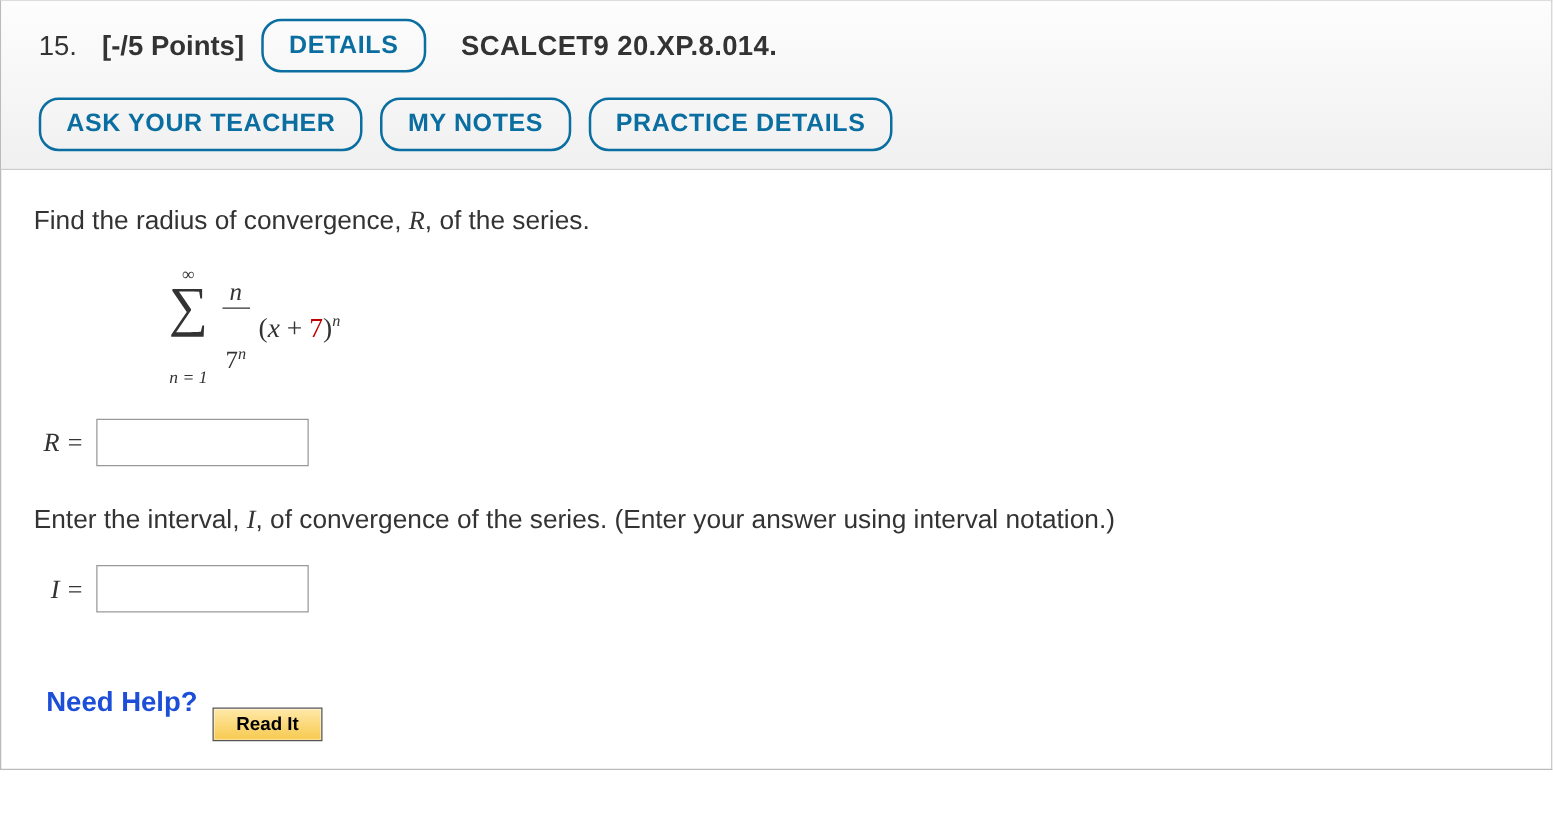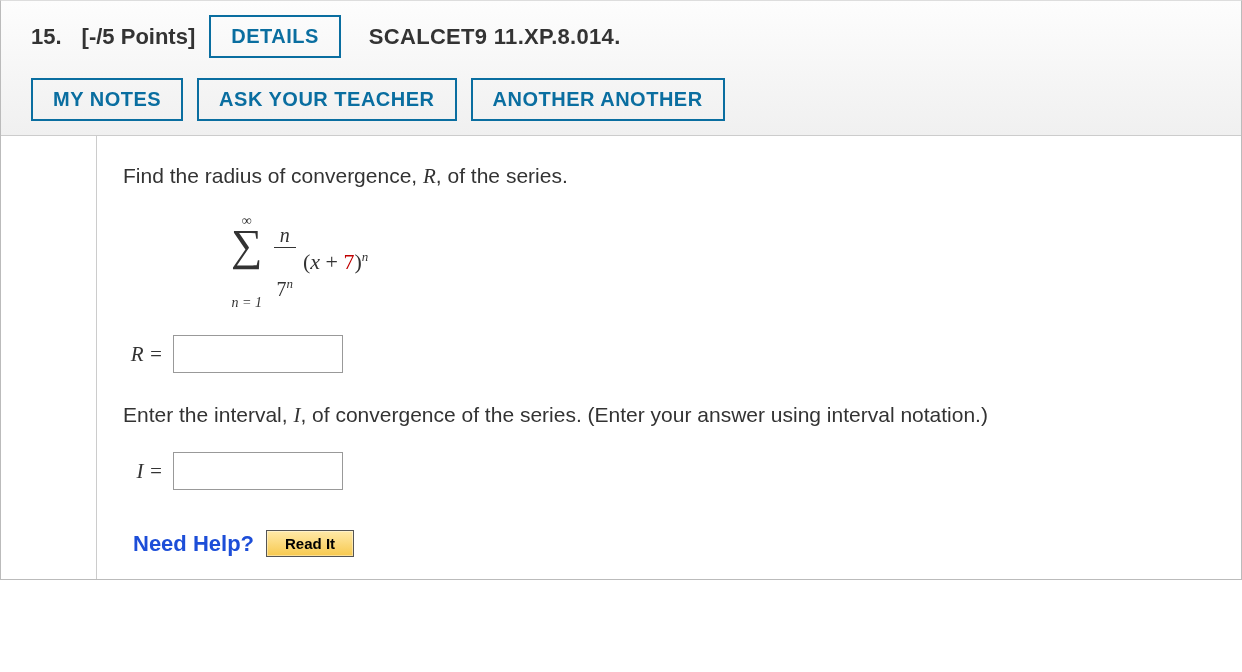--- a/index.html
+++ b/index.html
@@ -15,37 +15,38 @@
     border: 1px solid #bbb;
     border-top: 1px solid #ddd;
   }
   .header-bar {
     background: linear-gradient(to bottom, #fdfdfd, #f0f0f0);
     border-bottom: 1px solid #ccc;
     padding: 14px 26px 14px 30px;
   }
   .row1, .row2 { display: flex; align-items: center; gap: 14px; }
   .row1 { margin-bottom: 20px; }
-  .qnum { font-weight: bold; font-size: 22px; }
+  .qnum { font-weight: normal; font-size: 22px; }
   .points { font-weight: bold; font-size: 22px; margin-left: 6px; }
   .src { font-weight: bold; font-size: 22px; margin-left: 14px; letter-spacing: 0.3px; }
   .btn {
     border: 2.5px solid #0a6ea0;
     color: #0a6ea0;
     font-weight: 600;
     font-size: 20px;
     letter-spacing: 0.5px;
     padding: 8px 20px;
-    border-radius: 0;
+    border-radius: 16px;
     background: transparent;
     cursor: pointer;
     font-family: inherit;
   }
   .content {
     display: flex;
+    flex-direction: column;
   }
   .gutter {
     width: 96px;
     border-right: 1px solid #ccc;
     flex-shrink: 0;
   }
   .main {
     padding: 22px 26px 22px 26px;
     flex: 1;
   }
@@ -92,38 +93,39 @@
   }
   .readit {
     background: linear-gradient(to bottom, #ffe9a8, #f7c94f);
     border: 1px solid #555;
     padding: 4px 18px;
     font-size: 15px;
     font-weight: bold;
     cursor: pointer;
     font-family: Arial, sans-serif;
     box-shadow: inset 0 0 0 1px rgba(255,255,255,0.4);
+    margin-top: 36px;
   }
 </style>
 </head>
 <body>
 
 <div class="container">
 
   <div class="header-bar">
     <div class="row1">
       <span class="qnum">15.</span>
       <span class="points">[-/5 Points]</span>
       <button class="btn">DETAILS</button>
-      <span class="src">SCALCET9 11.XP.8.014.</span>
+      <span class="src">SCALCET9 20.XP.8.014.</span>
     </div>
     <div class="row2">
+      <button class="btn">ASK YOUR TEACHER</button>
       <button class="btn">MY NOTES</button>
-      <button class="btn">ASK YOUR TEACHER</button>
-      <button class="btn">ANOTHER ANOTHER</button>
+      <button class="btn">PRACTICE DETAILS</button>
     </div>
   </div>
 
   <div class="content">
     <div class="gutter"></div>
     <div class="main">
 
       <div class="prompt">
         <span>Find the radius of convergence, </span><i>R</i><span>, of the series.</span>
       </div>

